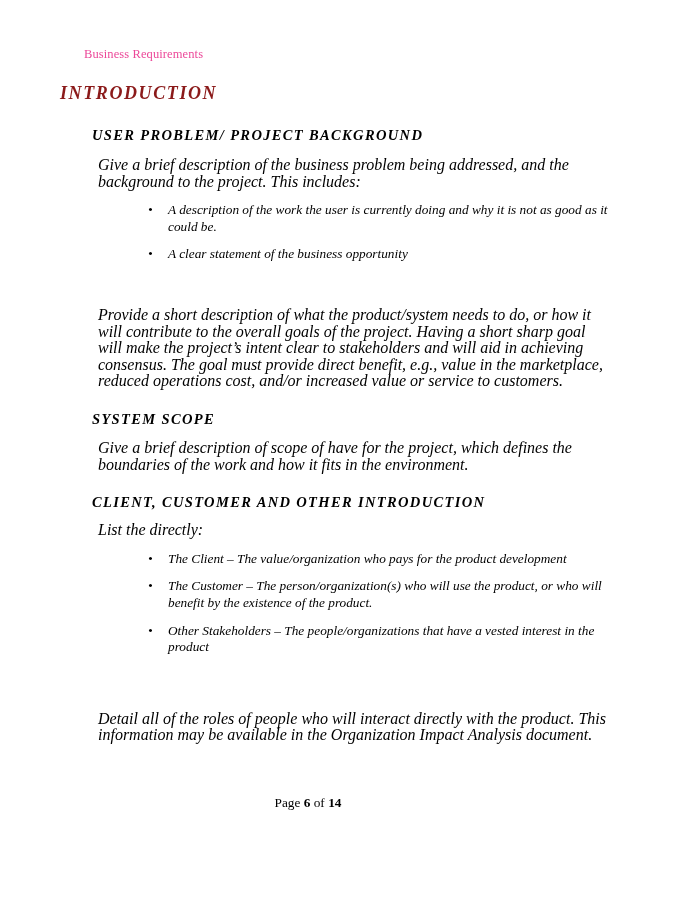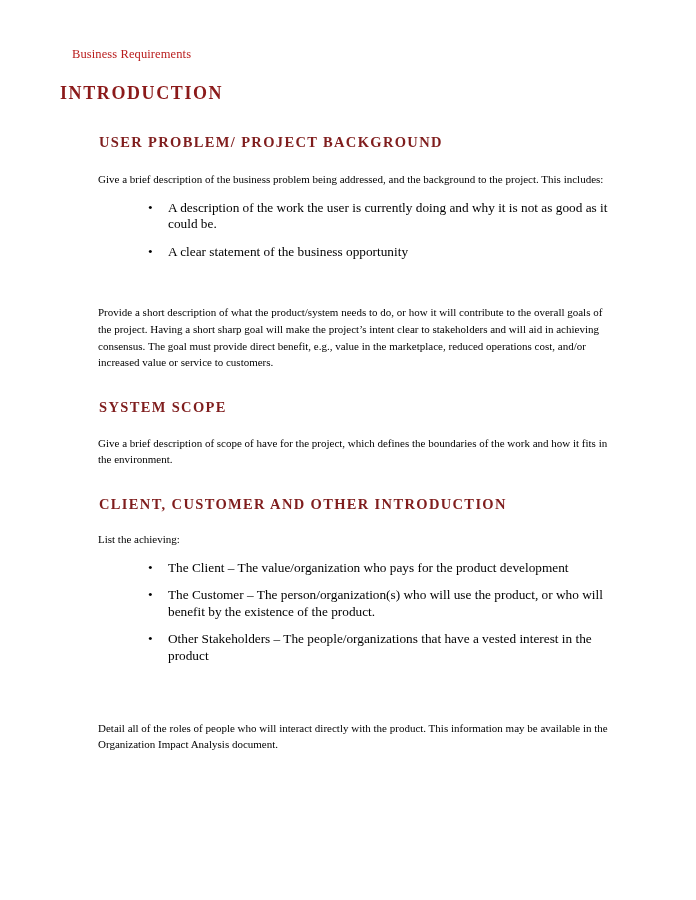--- a/index.html
+++ b/index.html
@@ -21,61 +21,62 @@
   .page {
     position: relative;
     width: 696px;
     height: 900px;
     box-sizing: border-box;
   }
 
   
   .doc-header {
     position: absolute;
-    left: 72px;
+    left: 84px;
     top: 47px;
     font-size: 12.5px;
     line-height: 15px;
-    color: #b91c1c;
+    color: #ec4899;
     letter-spacing: 0.1px;
   }
 
   
   .content {
     position: absolute;
     left: 0;
     top: 82px;
     width: 584px;
+    font-style: italic;
   }
 
   h1.h-main {
     margin: 0 0 0 0;
     padding: 0;
     font-size: 18px;
     font-weight: bold;
     color: #8B1A1A;
     letter-spacing: 1.6px;
     line-height: 22px;
     padding-left: 60px;
   }
 
   h2.h-sub {
-    margin: 7px;
+    margin: 0;
     padding: 0 0 0 92px;
     font-size: 14.5px;
     font-weight: bold;
-    color: #7f1d1d;
+    color: #000000;
     letter-spacing: 1.35px;
     line-height: 19px;
   }
 
   p.body {
     margin: 0;
     padding: 0 0 0 98px;
-    font-size: 11px;
+    font-size: 16px;
     line-height: 16.6px;
     width: 512px;
     box-sizing: content-box;
     text-align: left;
   }
 
   ul.bullets {
     margin: 0;
     padding: 0;
     list-style: none;
@@ -166,21 +167,21 @@
       <h2 class="h-sub">SYSTEM SCOPE</h2>
       <div class="sp-11"></div>
       <p class="body">Give a brief description of scope of have for the project, which defines the boundaries of the work and how it fits in the environment.</p>
     </section>
 
     <div class="sp-20"></div>
 
     <section>
       <h2 class="h-sub">CLIENT, CUSTOMER AND OTHER INTRODUCTION</h2>
       <div class="sp-10"></div>
-      <p class="body">List the achieving:</p>
+      <p class="body">List the directly:</p>
       <div class="sp-12"></div>
       <ul class="bullets">
         <li>
           <span class="bullet-glyph">•</span>
           <span>The Client – The value/organization who pays for the product development</span>
         </li>
         <div class="sp-11"></div>
         <li>
           <span class="bullet-glyph">•</span>
           <span>The Customer – The person/organization(s) who will use the product, or who will benefit by the existence of the product.</span>
@@ -195,14 +196,19 @@
 
     <div class="sp-44"></div>
 
     <section>
       <div class="sp-11"></div>
       <p class="body">Detail all of the roles of people who will interact directly with the product. This information may be available in the Organization Impact Analysis document.</p>
     </section>
 
   </div>
 
+  <div class="doc-footer">
+    <span class="inner">
+      <span>Page </span><b>6</b><span> of </span><b>14</b>
+    </span>
+  </div>
 
 </div>
 
 </body></html>

